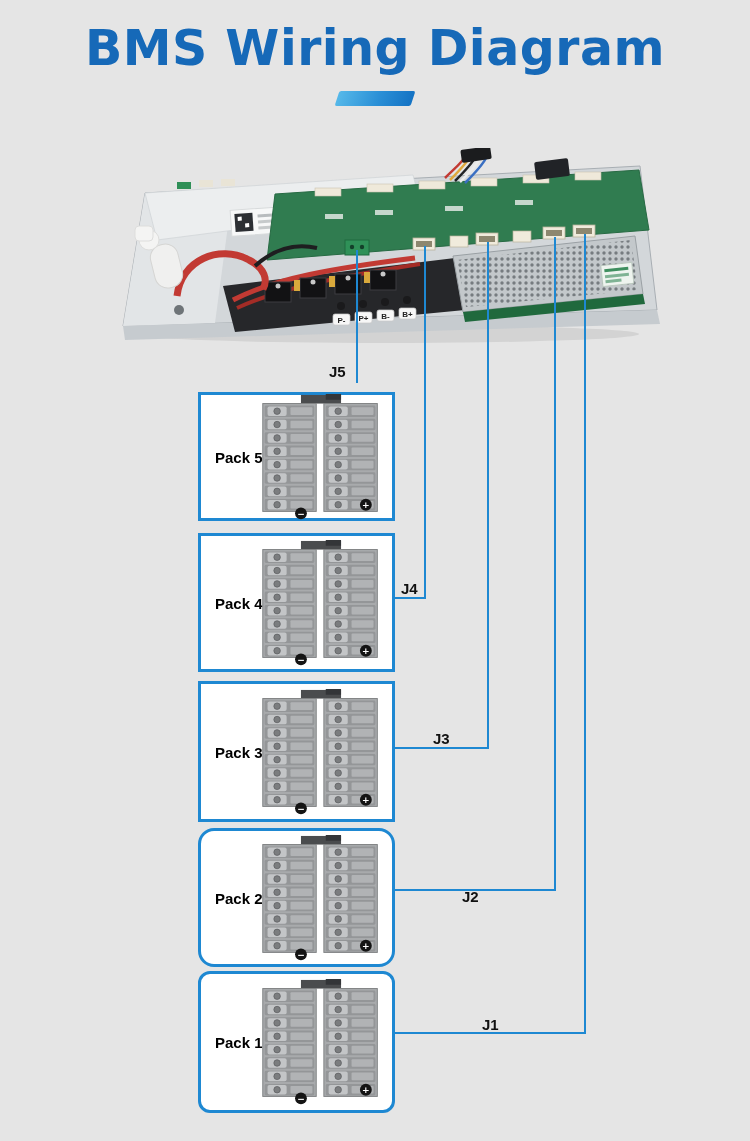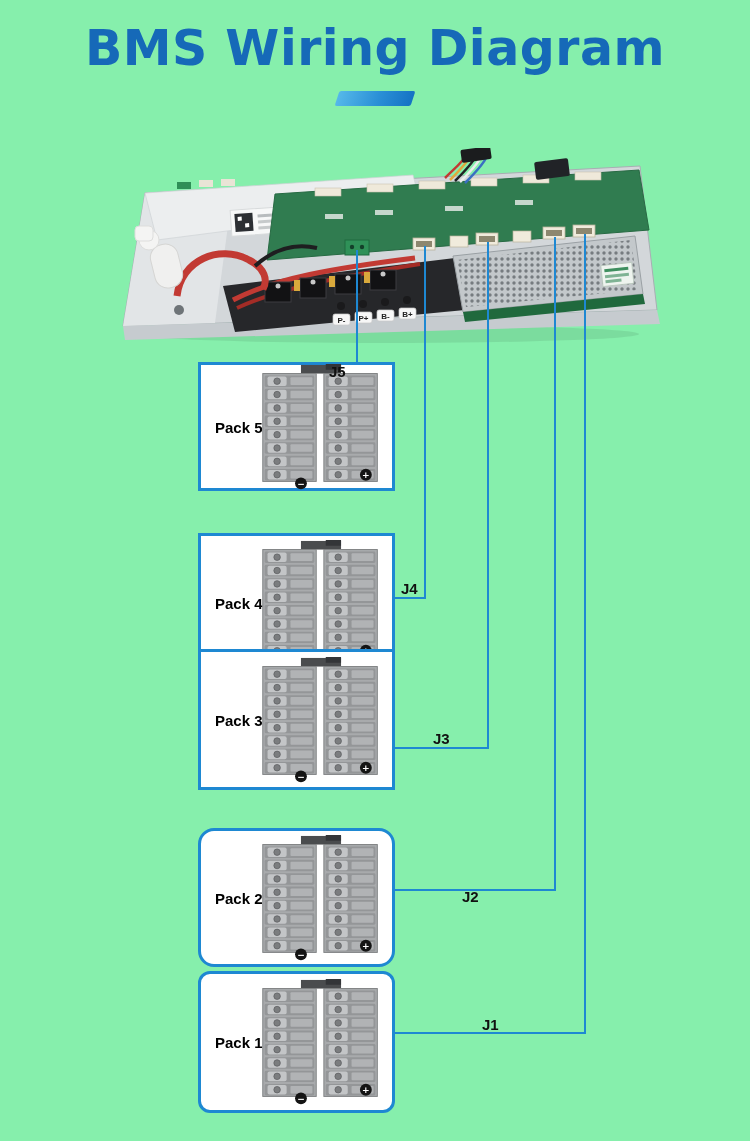--- a/index.html
+++ b/index.html
@@ -1,19 +1,19 @@
 <!DOCTYPE html>
 <html style="--title: #1669b8; --accent: #1e88d2;"><head>
 <meta charset="utf-8">
 <style>
   :root{ --title:#1669b8; --accent:#1e88d2; }
   html,body{ margin:0; padding:0; background:#ffffff; }
   #page{
     position:relative; width:750px; height:1141px; margin:0 auto;
-    background:#86efac; overflow:hidden;
+    background:#e5e5e5; overflow:hidden;
     font-family:"Liberation Sans", sans-serif;
   }
   .page-title{
     position:absolute; top:20px; left:0; right:0;
     text-align:center; font-family:"DejaVu Sans","Liberation Sans",sans-serif;
     font-weight:bold; font-size:49px; letter-spacing:0.5px;
     color:var(--title); white-space:nowrap;
   }
   .title-dash{
     position:absolute; top:91px; left:50%; width:76px; height:15px;
@@ -206,21 +206,21 @@
       <polyline points="585,234 585,1033 395,1033"></polyline>
     </g>
   </svg>
 
   <span class="jlabel" style="left:329px;top:363px">J5</span>
   <span class="jlabel" style="left:401px;top:580px">J4</span>
   <span class="jlabel" style="left:433px;top:730px">J3</span>
   <span class="jlabel" style="left:462px;top:888px">J2</span>
   <span class="jlabel" style="left:482px;top:1016px">J1</span>
 
-    <div class="pack" style="top: 362px; height: 129px;">
+    <div class="pack" style="top: 392px; height: 129px;">
       <span class="pack-label">Pack 5</span>
       <svg class="battery" viewBox="0 0 130 132" aria-hidden="true">
         <rect x="44" y="1" width="42" height="9" fill="#4a4c4e"></rect>
         <rect x="70" y="0" width="16" height="6" fill="#333538"></rect>
         <rect x="4" y="10" width="56" height="113" fill="#a8aaac" stroke="#7e8082" stroke-width="1"></rect>
         <rect x="6" y="12" width="52" height="12" rx="1.5" fill="#949698"></rect>
         <rect x="9" y="13" width="20" height="10" rx="2" fill="#c3c5c7"></rect>
         <circle cx="19" cy="18" r="3.4" fill="#7b7d7f" stroke="#5e6062" stroke-width="0.8"></circle>
         <rect x="33" y="14" width="23" height="8" rx="1" fill="#b1b3b5"></rect>
         <rect x="6" y="26" width="52" height="12" rx="1.5" fill="#949698"></rect>
@@ -362,21 +362,21 @@
         <rect x="73" y="111" width="20" height="10" rx="2" fill="#c3c5c7"></rect>
         <circle cx="83" cy="116" r="3.4" fill="#7b7d7f" stroke="#5e6062" stroke-width="0.8"></circle>
         <rect x="97" y="112" width="23" height="8" rx="1" fill="#b1b3b5"></rect>
         <circle cx="44" cy="125" r="6.2" fill="#141414"></circle>
         <text x="44" y="128.6" text-anchor="middle" font-size="9.5" font-weight="bold" font-family="DejaVu Sans, sans-serif" fill="#ffffff">−</text>
         <circle cx="112" cy="116" r="6.2" fill="#141414"></circle>
         <text x="112" y="119.6" text-anchor="middle" font-size="9.5" font-weight="bold" font-family="DejaVu Sans, sans-serif" fill="#ffffff">+</text>
       </svg>
     </div>
 
-    <div class="pack" style="top: 649px; height: 141px; text-decoration: underline;">
+    <div class="pack" style="top: 681px; height: 141px; text-decoration: underline;">
       <span class="pack-label">Pack 3</span>
       <svg class="battery" viewBox="0 0 130 132" aria-hidden="true">
         <rect x="44" y="1" width="42" height="9" fill="#4a4c4e"></rect>
         <rect x="70" y="0" width="16" height="6" fill="#333538"></rect>
         <rect x="4" y="10" width="56" height="113" fill="#a8aaac" stroke="#7e8082" stroke-width="1"></rect>
         <rect x="6" y="12" width="52" height="12" rx="1.5" fill="#949698"></rect>
         <rect x="9" y="13" width="20" height="10" rx="2" fill="#c3c5c7"></rect>
         <circle cx="19" cy="18" r="3.4" fill="#7b7d7f" stroke="#5e6062" stroke-width="0.8"></circle>
         <rect x="33" y="14" width="23" height="8" rx="1" fill="#b1b3b5"></rect>
         <rect x="6" y="26" width="52" height="12" rx="1.5" fill="#949698"></rect>

